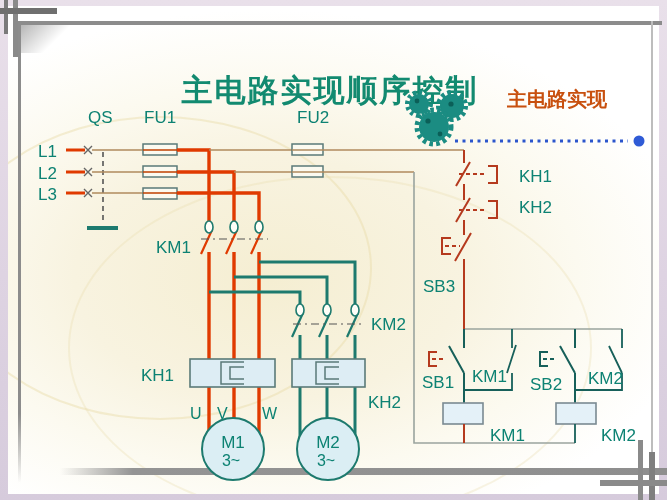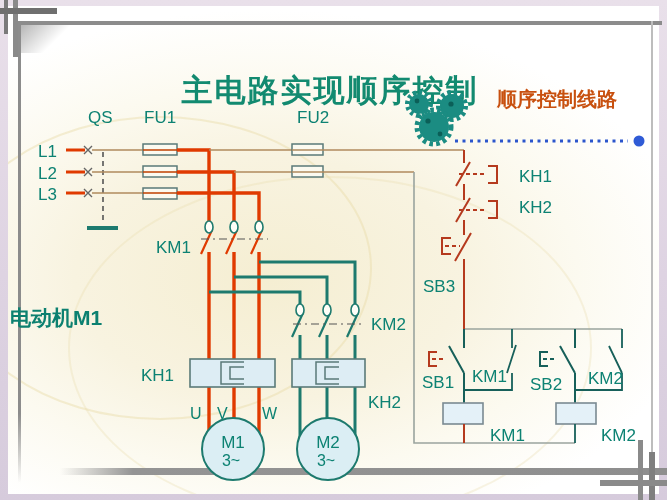--- a/index.html
+++ b/index.html
@@ -38,24 +38,23 @@
   <div class="bar" style="left:4px;top:0;width:4px;height:34px;background:#7a7a7a;"></div>
   <div class="bar" style="left:13px;top:0;width:5px;height:57px;background:#8a8a8a;"></div>
   <div class="bar" style="left:0;top:8px;width:57px;height:6px;background:#6f6f6f;"></div>
   <div class="bar" style="left:21px;top:25px;width:56px;height:28px;background:linear-gradient(135deg,rgba(110,110,110,.5),rgba(110,110,110,0) 60%);"></div>
   <div class="bar" style="left:638px;top:440px;width:5px;height:60px;background:#8a8a8a;"></div>
   <div class="bar" style="left:649px;top:452px;width:6px;height:48px;background:#7f7f7f;"></div>
   <div class="bar" style="left:600px;top:480px;width:67px;height:6px;background:#8a8a8a;"></div>
 
   <div class="title">主电路实现顺序控制</div>
   <div class="callout">
-    <div>顺序控制线路</div>
+    <div>主电路实现</div>
   </div>
   <div class="note">
-    <div>电动机M1</div>
   </div>
 
   <svg width="667" height="500" viewBox="0 0 667 500">
 
     <g>
       <circle cx="419" cy="104" r="10" fill="#1b8c82"></circle>
       <circle cx="419" cy="104" r="11.5" fill="none" stroke="#1b8c82" stroke-width="5" stroke-dasharray="3 3"></circle>
       <circle cx="452" cy="106" r="12" fill="#1b8c82"></circle>
       <circle cx="452" cy="106" r="13.5" fill="none" stroke="#1b8c82" stroke-width="5" stroke-dasharray="3.4 3.1"></circle>
       <circle cx="434" cy="127" r="15" fill="#1b8c82"></circle>

